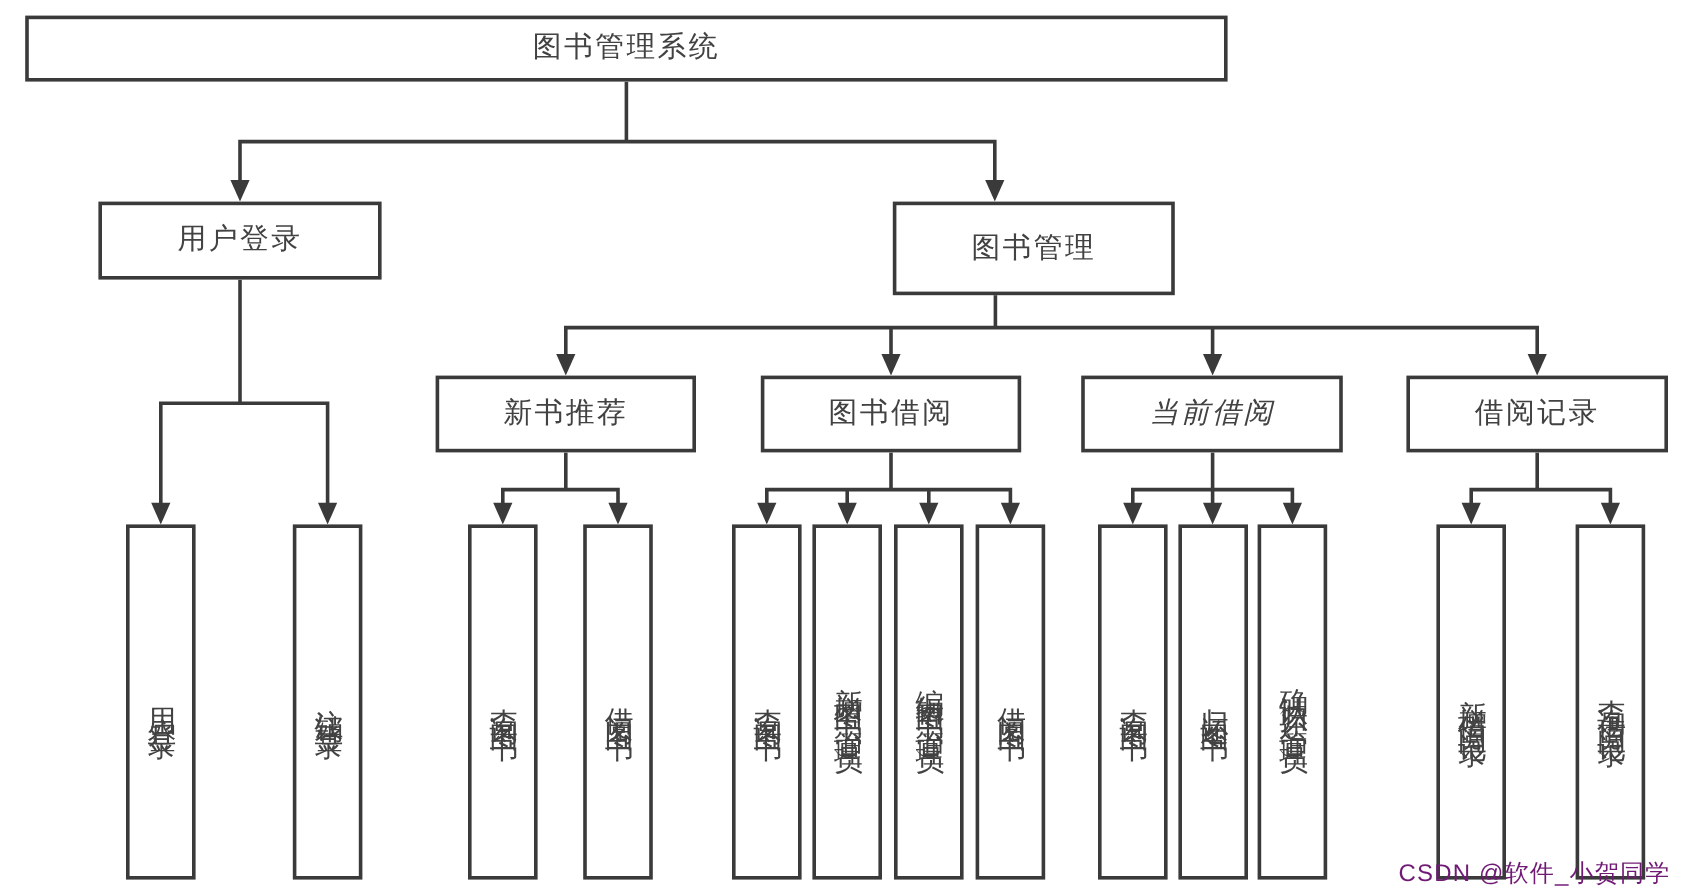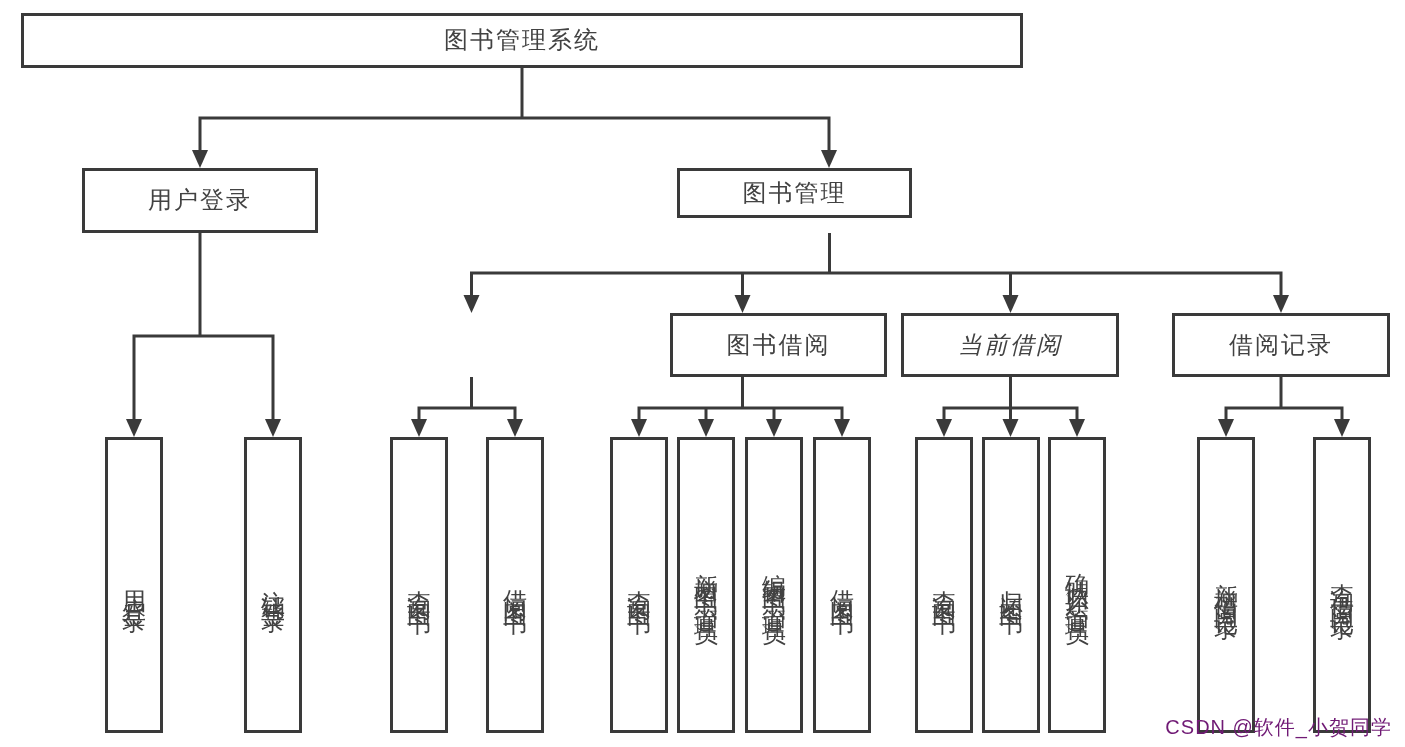--- a/index.html
+++ b/index.html
@@ -127,25 +127,28 @@
     </g>
   </svg>
 
   <div class="node" style="left:21px; top:13px; width:1002px; height:55px;">
     <span>图书管理系统</span>
   </div>
 
   <div class="node" style="left:82px; top:168px; width:236px; height:65px;">
     <span>用户登录</span>
   </div>
-  <div class="node" style="left:677px; top:168px; width:235px; height:50px;">
+  <div class="node" style="left:744px; top:168px; width:235px; height:78px;">
     <span>图书管理</span>
   </div>
 
-  <div class="node" style="left:634px; top:313px; width:217px; height:64px;margin-left:36px;">
+  <div class="node" style="left:363px; top:313px; width:217px; height:64px;">
+    <span>新书推荐</span>
+  </div>
+  <div class="node" style="left:634px; top:313px; width:217px; height:64px;">
     <span>图书借阅</span>
   </div>
   <div class="node" style="left:901px; top:313px; width:218px; height:64px;font-style:italic;">
     <span>当前借阅</span>
   </div>
   <div class="node" style="left:1172px; top:313px; width:218px; height:64px;text-align:right;">
     <span>借阅记录</span>
   </div>
 
   <div class="node vnode" style="left:105px; top:437px; width:58px; height:296px;">

